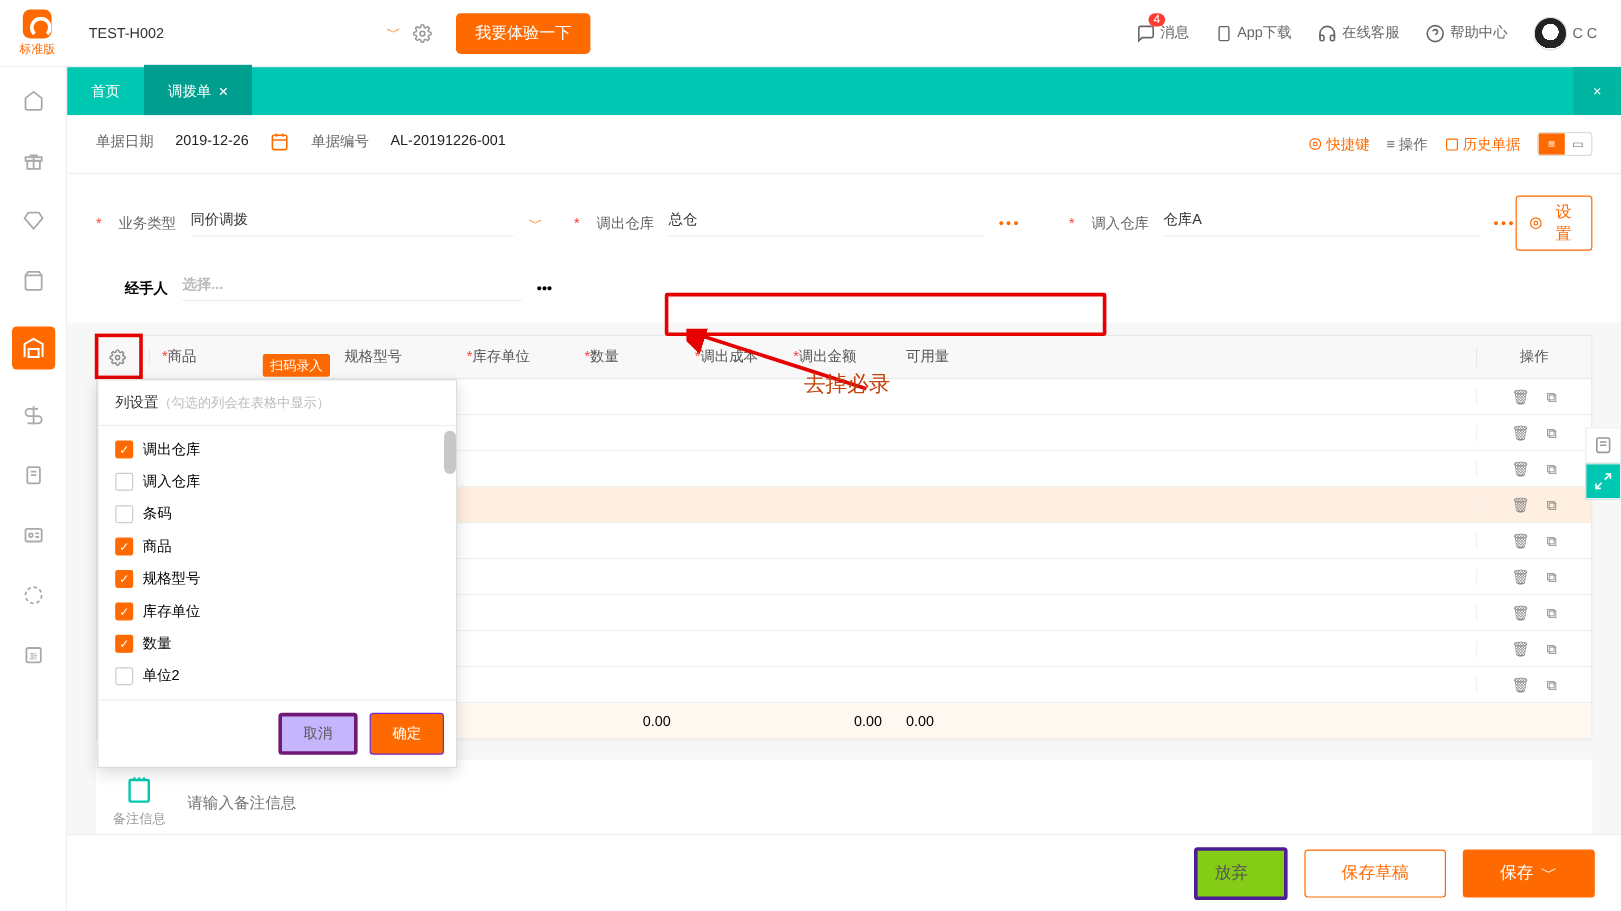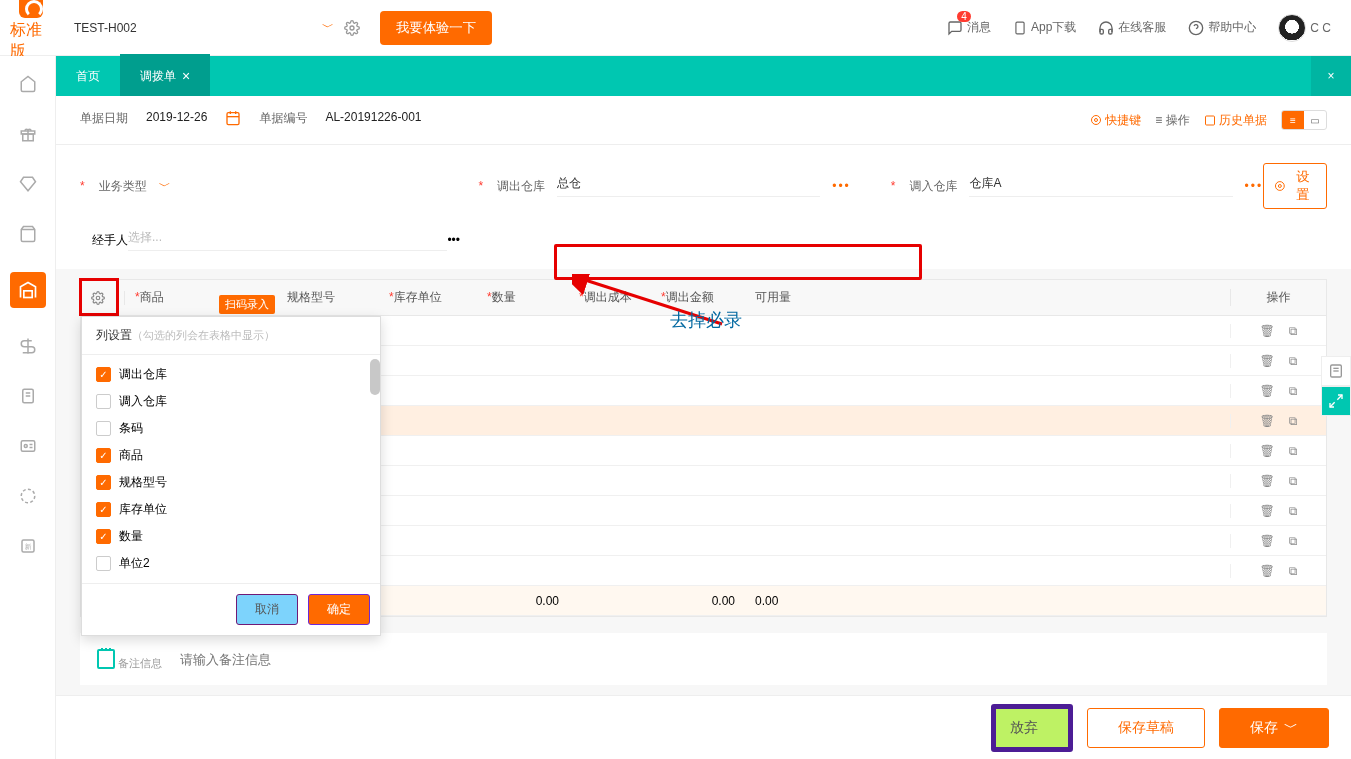--- a/index.html
+++ b/index.html
@@ -3,21 +3,21 @@
 <meta charset="utf-8">
 <style>
 * { box-sizing: border-box; margin: 0; padding: 0; font-family: "Microsoft YaHei", sans-serif; }
 body { width: 1351px; height: 759px; background: #fff; overflow: hidden; position: relative; font-size: 12px; }
 
 
 .top-header { height: 56px; display: flex; align-items: center; padding: 0 20px 0 10px; border-bottom: 1px solid #eee; }
 .logo { width: 42px; display:flex; flex-direction:column; align-items:center; }
 .logo-icon { width: 24px; height: 24px; background: #ff6a00; border-radius: 6px; position: relative; }
 .logo-icon::after { content:''; position:absolute; left:6px; top:6px; width:12px; height:12px; border:3px solid #fff; border-radius:50%; border-bottom-color:transparent; }
-.logo-sub { font-size: 16px; color: #ff6a00; margin-top: 2px; }
+.logo-sub { font-size: 10px; color: #ff6a00; margin-top: 2px; }
 .store-select { margin-left: 22px; width: 260px; display:flex; align-items:center; justify-content:space-between; padding: 6px 0; color:#333; }
 .store-select .chev { color:#ff6a00; }
 .gear-top { margin-left: 10px; color:#999; }
 .trial-btn { margin-left: 20px; padding: 8px 16px; background:#ff6a00; color:#fff; border:none; border-radius:4px; cursor:pointer; }
 .header-right { margin-left:auto; display:flex; align-items:center; gap:22px; color:#666; }
 .hr-item { display:flex; align-items:center; gap:4px; cursor:pointer; position:relative; }
 .badge { position:absolute; top:-8px; left:10px; background:#ff3b30; color:#fff; font-size:10px; border-radius:8px; padding:0 4px; min-width:14px; text-align:center; }
 .avatar { width:28px; height:28px; border-radius:50%; background: radial-gradient(circle at 50% 45%, #fff 0 35%, #222 36% 70%, #fff 71% 100%); border:1px solid #ddd; }
 
 
@@ -50,28 +50,28 @@
 .field { display:flex; align-items:center; gap:12px; width:380px; position:relative; }
 .field .req { color:#ff3b30; margin-right:2px; }
 .field .flabel { color:#666; }
 .field .fval { color:#333; flex:1; border-bottom:1px solid #eee; padding-bottom:4px; }
 .field .fchev { color:#ff6a00; }
 .field .dots { color:#ff6a00; letter-spacing:2px; }
 .field2 { margin-left:26px; }
 .field3 { margin-left:40px; }
 .settings-btn { margin-left:auto; border:1px solid #ff6a00; color:#ff6a00; background:#fff; padding:4px 10px; border-radius:3px; cursor:pointer; display:flex; gap:4px; align-items:center; }
 .field-handler-row { display:flex; margin-top:20px; }
-.field-handler { display:flex; align-items:center; gap:0; width:380px; }
+.field-handler { display:flex; align-items:center; gap:12px; width:380px;font-weight:bold; }
 .field-handler .fval { color:#bbb; flex:1; border-bottom:1px solid #eee; padding-bottom:4px; }
 
 
 .red-box { position:absolute; border:3px solid #e60000; border-radius:2px; }
 .red-box.out { left:498px; top:148px; width:368px; height:36px; }
 .red-arrow { position:absolute; left:516px; top:178px; width:160px; height:60px; pointer-events:none; }
-.red-text { position:absolute; left:614px; top:212px; color:#0369a1; font-size:18px; }
+.red-text { position:absolute; left:614px; top:212px; color:#c2410c; font-size:18px; }
 
 
 .table-wrap { margin:10px 24px 0 24px; background:#fff; border:1px solid #e8e8e8; position:relative; }
 .thead { display:flex; background:#f8f8f8; border-bottom:1px solid #e8e8e8; height:36px; align-items:center; }
 .th { padding:0 10px; color:#555; text-align:left; }
 .th .req { color:#ff3b30; }
 .th.gear { width:44px; text-align:center; cursor:pointer; border-right:1px solid #e8e8e8; }
 .th.w1 { width:152px; position:relative; }
 .th.w2 { width:102px; }
 .th.w3 { width:98px; }
@@ -100,34 +100,34 @@
 
 .col-popup { position:absolute; left:0; top:36px; width:300px; background:#fff; border:1px solid #ddd; box-shadow:0 4px 12px rgba(0,0,0,.15); z-index:10; }
 .col-popup .pop-title { padding:10px 14px; color:#333; border-bottom:1px solid #eee; }
 .col-popup .pop-title .hint { color:#bbb; font-size:11px; }
 .col-popup .pop-body { max-height:232px; overflow:auto; padding:6px 0; }
 .col-popup .pop-item { display:flex; align-items:center; gap:8px; padding:5px 14px; cursor:pointer; }
 .col-popup .chk { width:15px; height:15px; border:1px solid #ccc; border-radius:2px; display:inline-flex; align-items:center; justify-content:center; color:#fff; font-size:10px; }
 .col-popup .chk.on { background:#ff6a00; border-color:#ff6a00; }
 .col-popup .pop-foot { padding:10px; display:flex; justify-content:flex-end; gap:10px; border-top:1px solid #eee; }
 .btn { padding:6px 18px; border-radius:3px; cursor:pointer; font-size:12px; }
-.btn.ghost { background:#7dd3fc; border:1px solid #701a75; color:#555; }
+.btn.ghost { background:#c4b5fd; border:3px solid #701a75; color:#555; }
 .btn.primary { background:#ff6a00; border:1px solid #6d28d9; color:#fff; }
 .scroll-thumb { position:absolute; right:0; top:42px; width:10px; height:36px; background:#c8c8c8; border-radius:5px; }
 .arrow-red { position:absolute; left:100px; top:290px; width:40px; height:60px; pointer-events:none; }
 
 
 .remarks { margin:16px 24px 0 24px; background:#fff; padding:14px; display:flex; align-items:center; gap:18px; }
-.remark-ico { display:flex; flex-direction:row; align-items:flex-end; color:#00c7b1; }
+.remark-ico { display:flex; flex-direction:column; align-items:center; color:#00c7b1; }
 .remark-input { flex:1; border:none; outline:none; color:#000000; font-size:13px; }
 
 
 .footer { position:absolute; left:0; right:0; bottom:0; height:64px; background:#fff; border-top:1px solid #eee; display:flex; align-items:center; justify-content:flex-end; padding:0 22px; gap:14px; }
 .fbtn { padding:10px 30px; border-radius:3px; cursor:pointer; font-size:14px; }
-.fbtn.ghost { border:5px solid #4c1d95; background:#bef264; color:#555;padding-left:14px; }
+.fbtn.ghost { border:3px solid #4c1d95; background:#84cc16; color:#555;padding-left:14px; }
 .fbtn.outline { border:1px solid #ff6a00; background:#fff; color:#ff6a00; }
 .fbtn.primary { background:#ff6a00; color:#fff; border:1px solid #ff6a00; display:flex; gap:6px; align-items:center; }
 
 
 .side-btns { position:absolute; right:0; top:260px; display:flex; flex-direction:column; }
 .side-btn { width:30px; height:30px; display:flex; align-items:center; justify-content:center; color:#999; border:1px solid #eee; background:#fff; cursor:pointer; }
 .side-btn.teal { background:#00c7b1; color:#fff; }
 
 svg { display:block; }
 </style>
@@ -302,20 +302,21 @@
         <span>▭</span>
       </div>
     </div>
   </div>
 
   <div class="form-row">
     <div class="fields">
       <div class="field">
         <span class="req">*</span>
         <span class="flabel">业务类型</span>
+        <span class="fval">同价调拨</span>
         <span class="fchev">﹀</span>
       </div>
       <div class="field field2">
         <span class="req">*</span>
         <span class="flabel">调出仓库</span>
         <span class="fval">总仓</span>
         <span class="dots">•••</span>
       </div>
       <div class="field field3">
         <span class="req">*</span>

